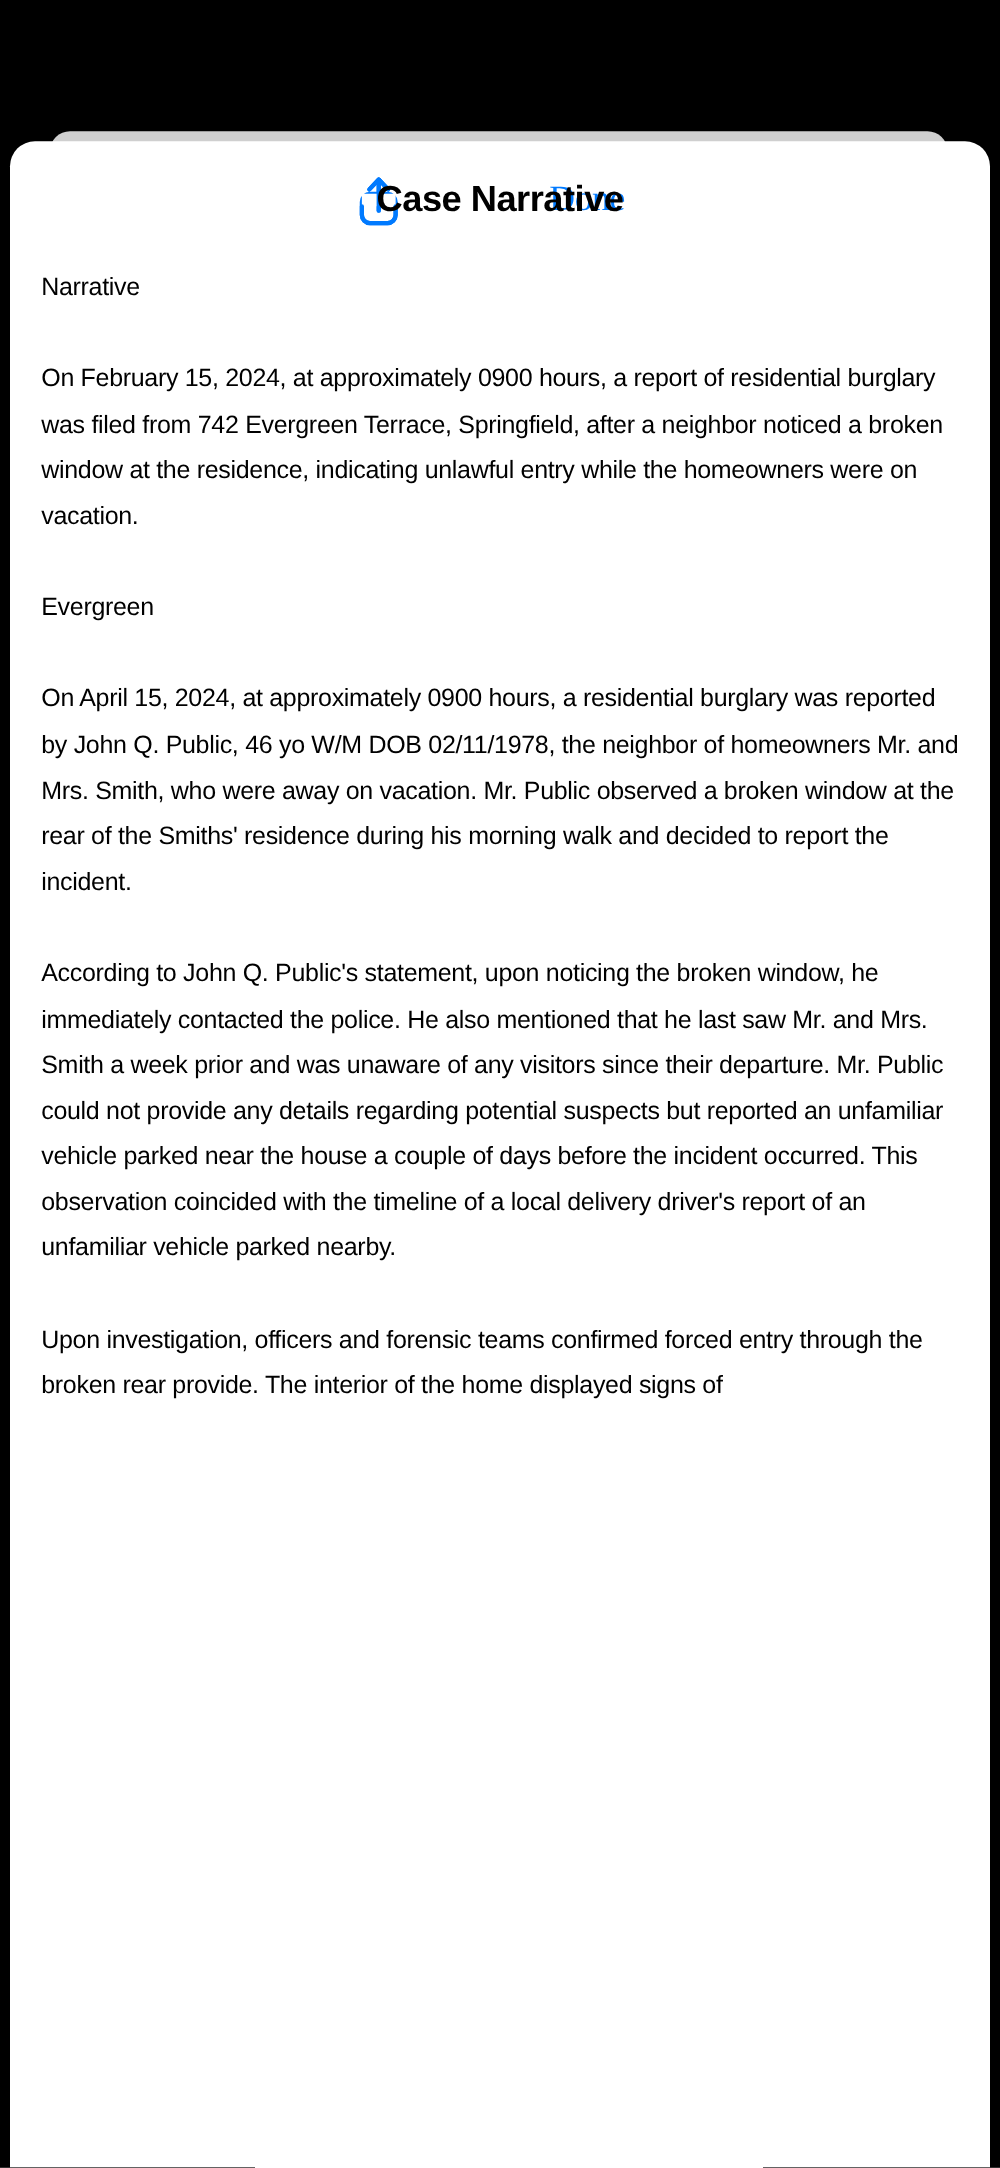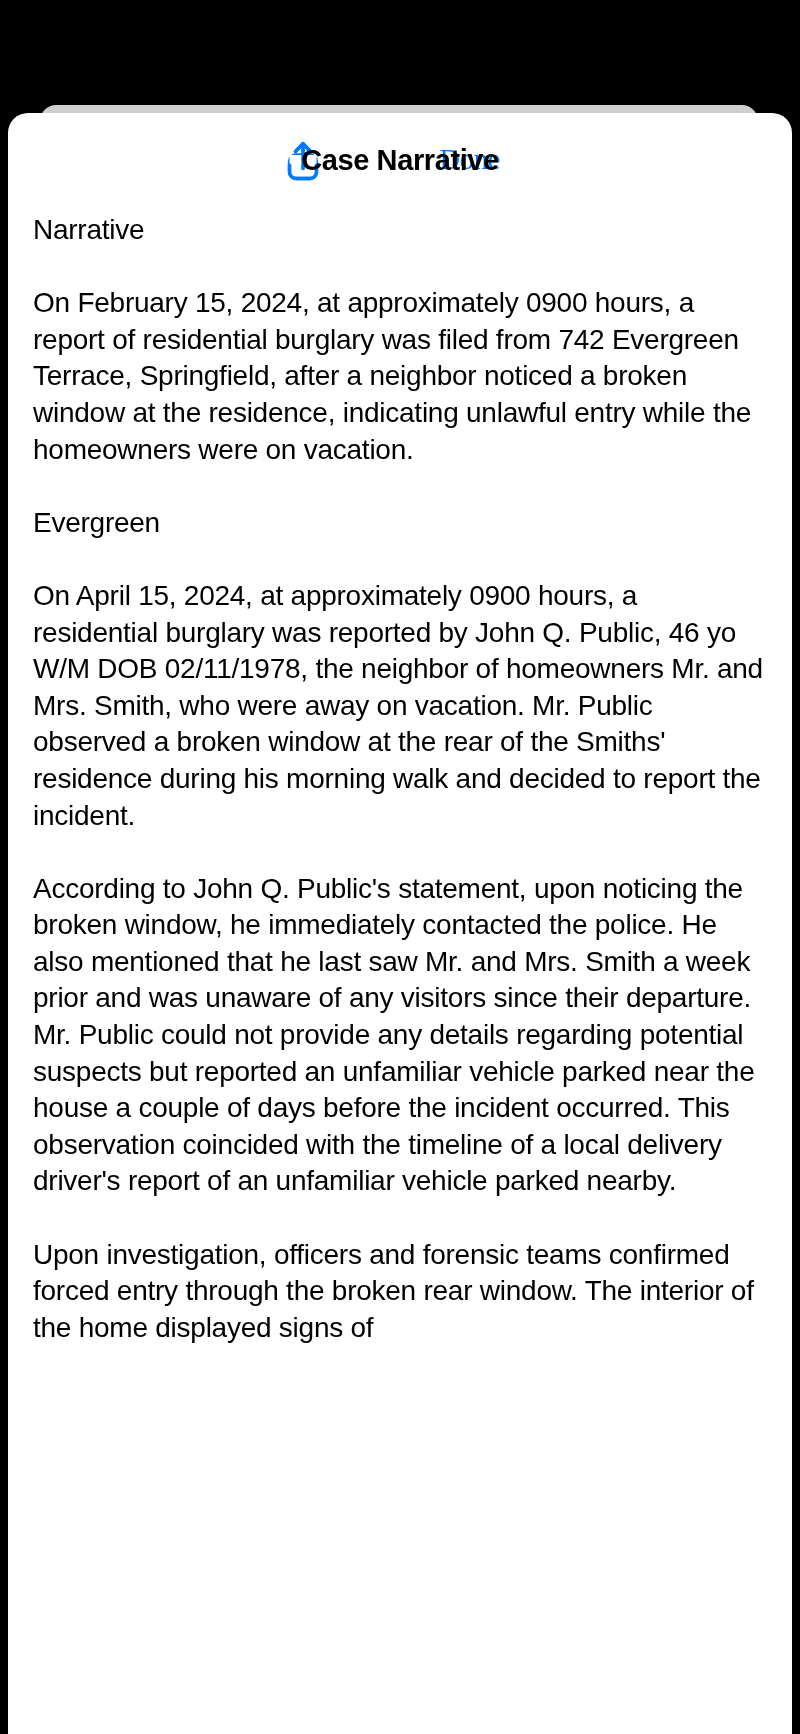--- a/index.html
+++ b/index.html
@@ -79,21 +79,21 @@
     font-family:Liberation Serif, serif;
     padding:0;
   }
 
   
   .doc {
     padding:5px 25px 0 25px;
     color:#000;
   }
   .doc p, .doc h3 {
-    font-size:28px;
+    font-size:20px;
     line-height:36.6px;
     font-weight:normal;
     letter-spacing:-0.25px;
     color:#000;
     word-spacing:0px;
   }
   .doc .section-head {
     margin-bottom:36.6px;
   }
   .doc p {
@@ -135,17 +135,17 @@
       </div>
 
     </div>
 
     <div class="doc" id="doc-body">
         <p class="section-head">Narrative</p>
         <p class="body-para">On February 15, 2024, at approximately 0900 hours, a report of residential burglary was filed from 742 Evergreen Terrace, Springfield, after a neighbor noticed a broken window at the residence, indicating unlawful entry while the homeowners were on vacation.</p>
         <p class="section-head">Evergreen</p>
         <p class="body-para">On April 15, 2024, at approximately 0900 hours, a residential burglary was reported by John Q. Public, 46 yo W/M DOB 02/11/1978, the neighbor of homeowners Mr. and Mrs. Smith, who were away on vacation. Mr. Public observed a broken window at the rear of the Smiths' residence during his morning walk and decided to report the incident.</p>
         <p class="body-para">According to John Q. Public's statement, upon noticing the broken window, he immediately contacted the police. He also mentioned that he last saw Mr. and Mrs. Smith a week prior and was unaware of any visitors since their departure. Mr. Public could not provide any details regarding potential suspects but reported an unfamiliar vehicle parked near the house a couple of days before the incident occurred. This observation coincided with the timeline of a local delivery driver's report of an unfamiliar vehicle parked nearby.</p>
-        <p class="body-para">Upon investigation, officers and forensic teams confirmed forced entry through the broken rear window. The interior of the home displayed signs of</p>
+        <p class="body-para">Upon investigation, officers and forensic teams confirmed forced entry through the broken rear provide. The interior of the home displayed signs of</p>
       </div>
 
   </div>
 </div>
 
 </body></html>

